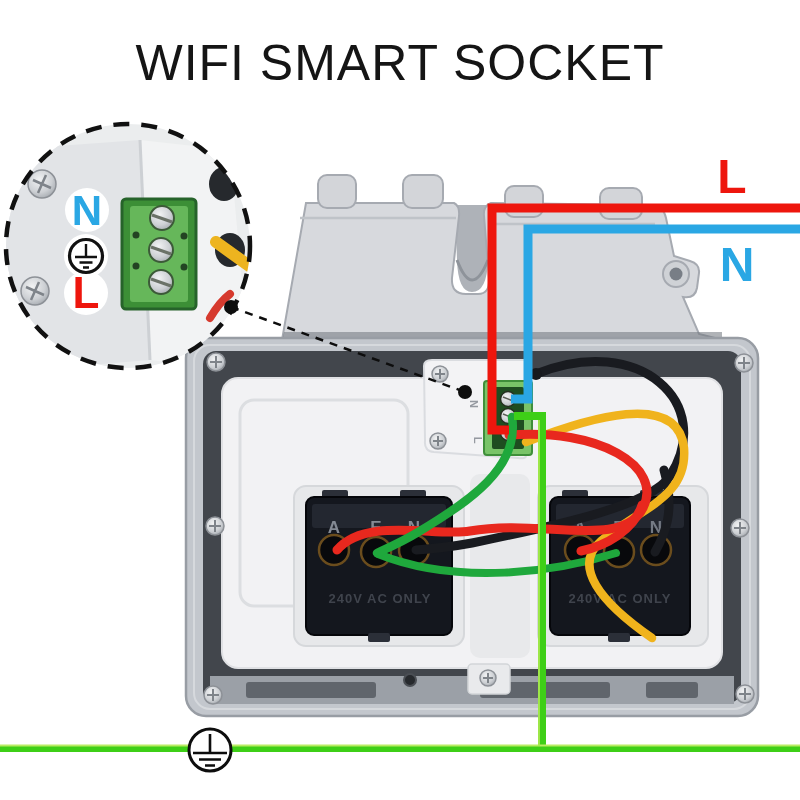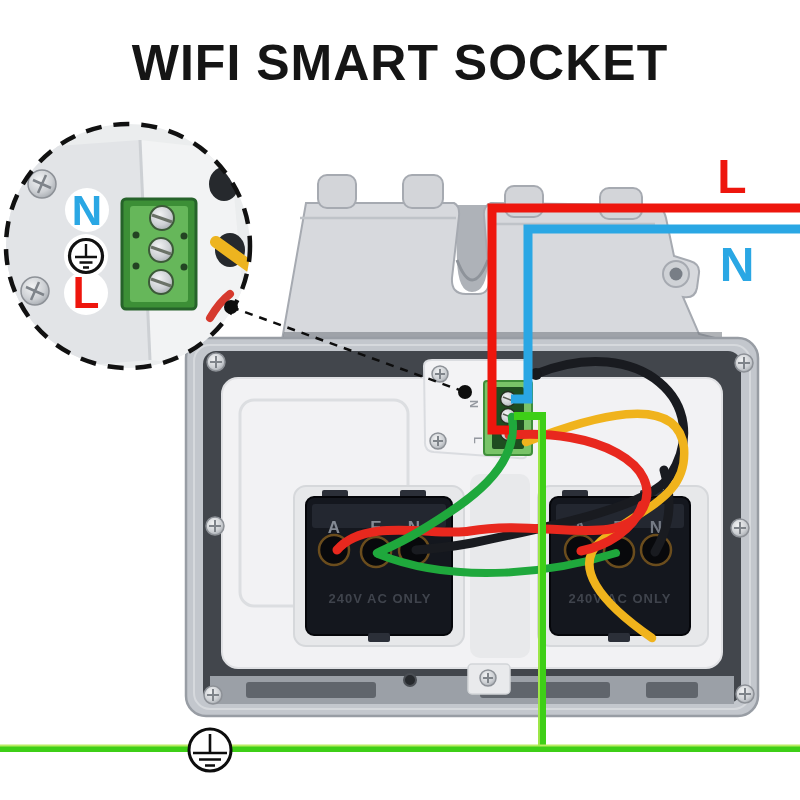--- a/index.html
+++ b/index.html
@@ -1,19 +1,19 @@
 <!DOCTYPE html>
 <html><head>
 <meta charset="utf-8">
 <style>
   html,body{margin:0;padding:0;background:#ffffff;}
   .stage{position:relative;width:800px;height:800px;margin:0 auto;background:#ffffff;overflow:hidden;
          font-family:"Liberation Sans", sans-serif;}
   .title{position:absolute;top:34px;left:0;width:100%;text-align:center;margin:0;
-         font-size:50px;font-weight:700;letter-spacing:1px;color:#151515;
+         font-size:50px;font-weight:400;letter-spacing:1px;color:#151515;
          font-family:"Liberation Sans", sans-serif;}
   svg{position:absolute;left:0;top:0;}
   .legend-l{font-size:48px;font-weight:800;fill:#ee160d;}
   .legend-n{font-size:48px;font-weight:800;fill:#2aa7e4;}
   .inset-n{font-size:42px;font-weight:800;fill:#2aa7e4;}
   .inset-l{font-size:44px;font-weight:800;fill:#ee160d;}
   .mod-label{font-size:17px;font-weight:700;fill:#848a94;}
   .mod-volt{font-size:13px;font-weight:700;fill:#4a4f58;letter-spacing:1px;opacity:.8;}
   .molded{font-size:11px;font-weight:700;fill:#9599a0;}
 </style>

